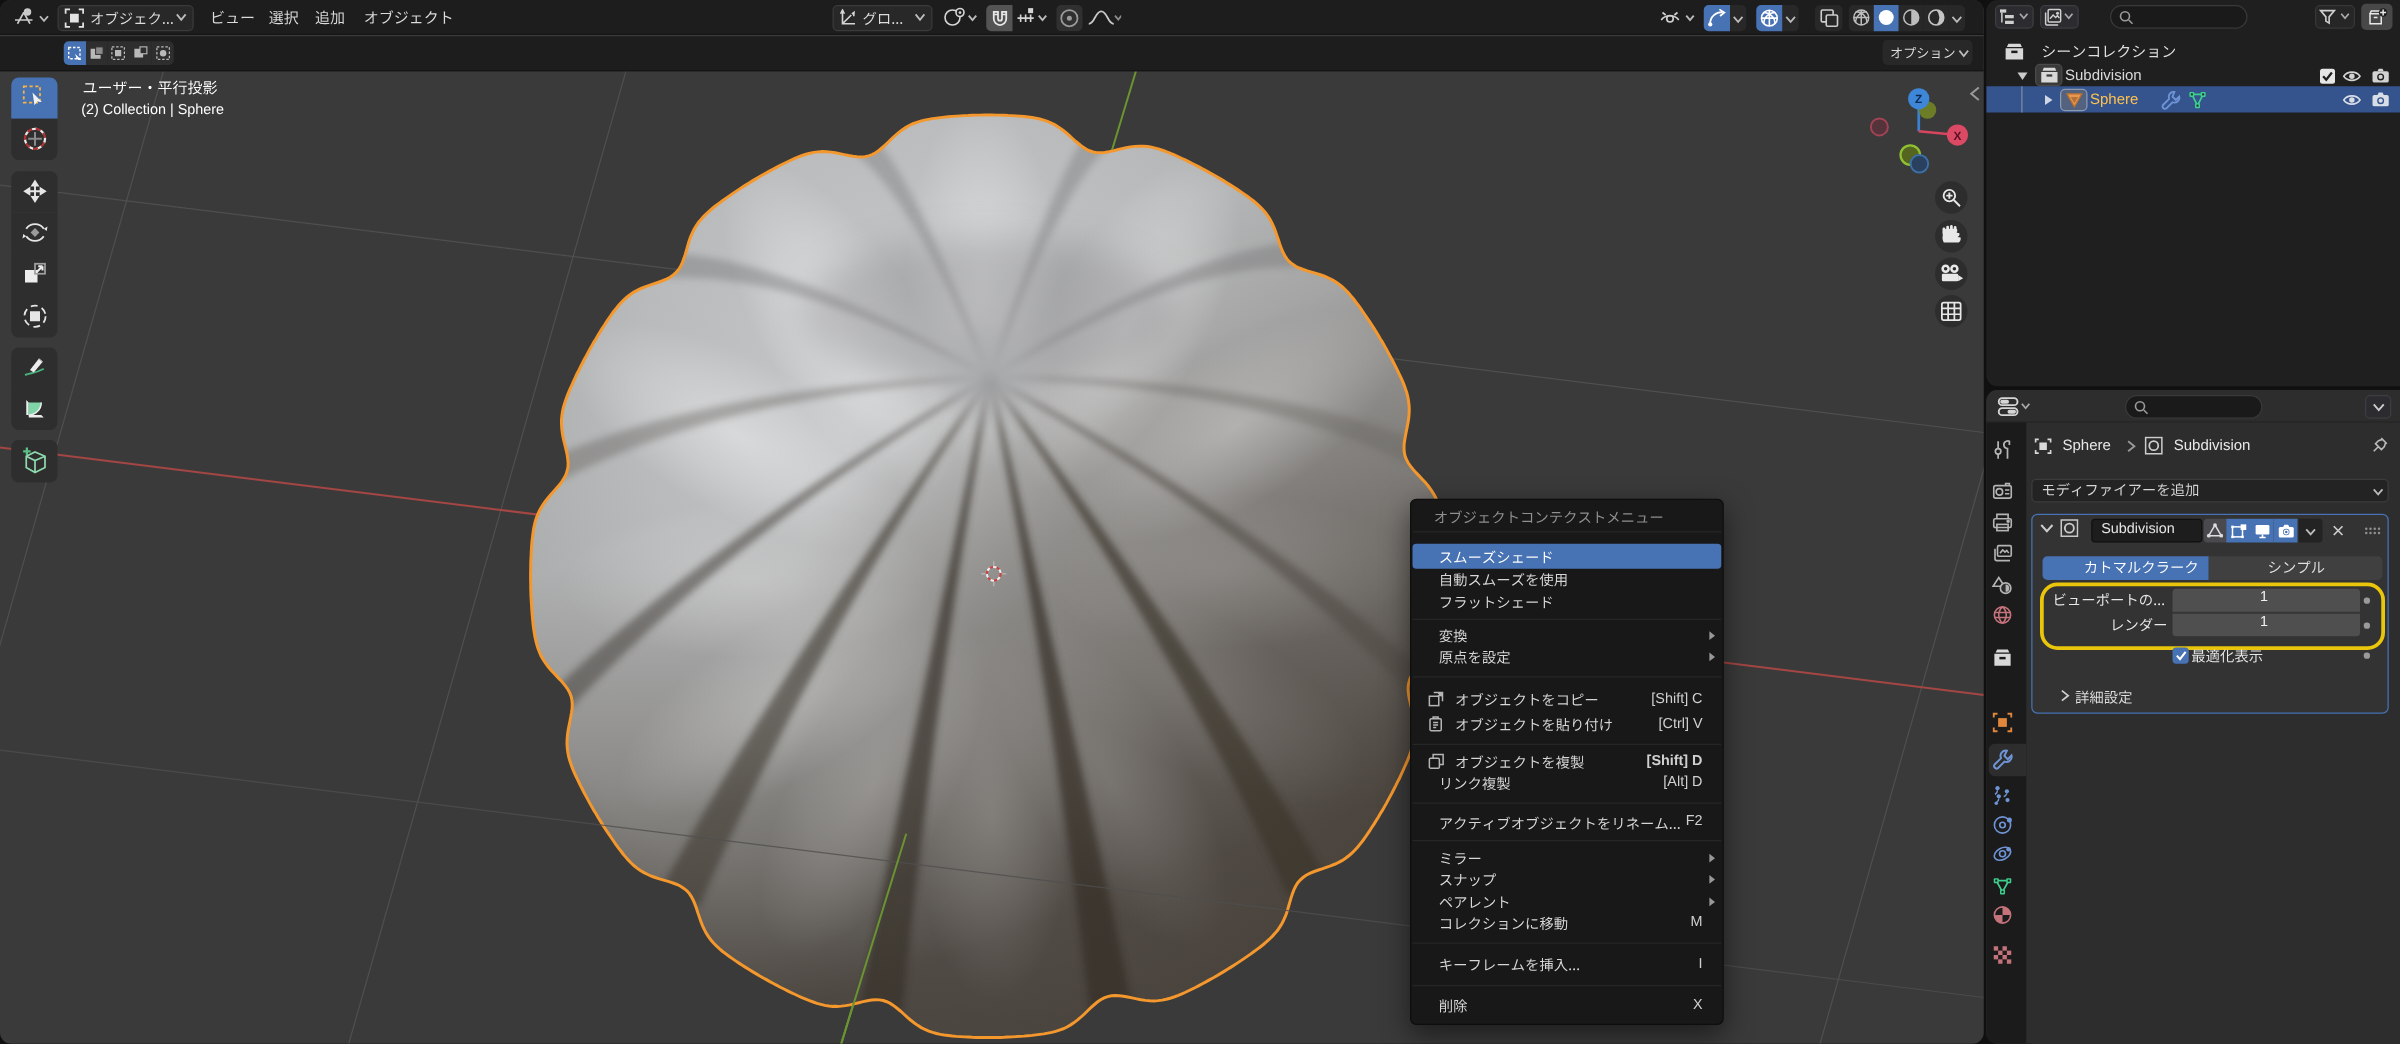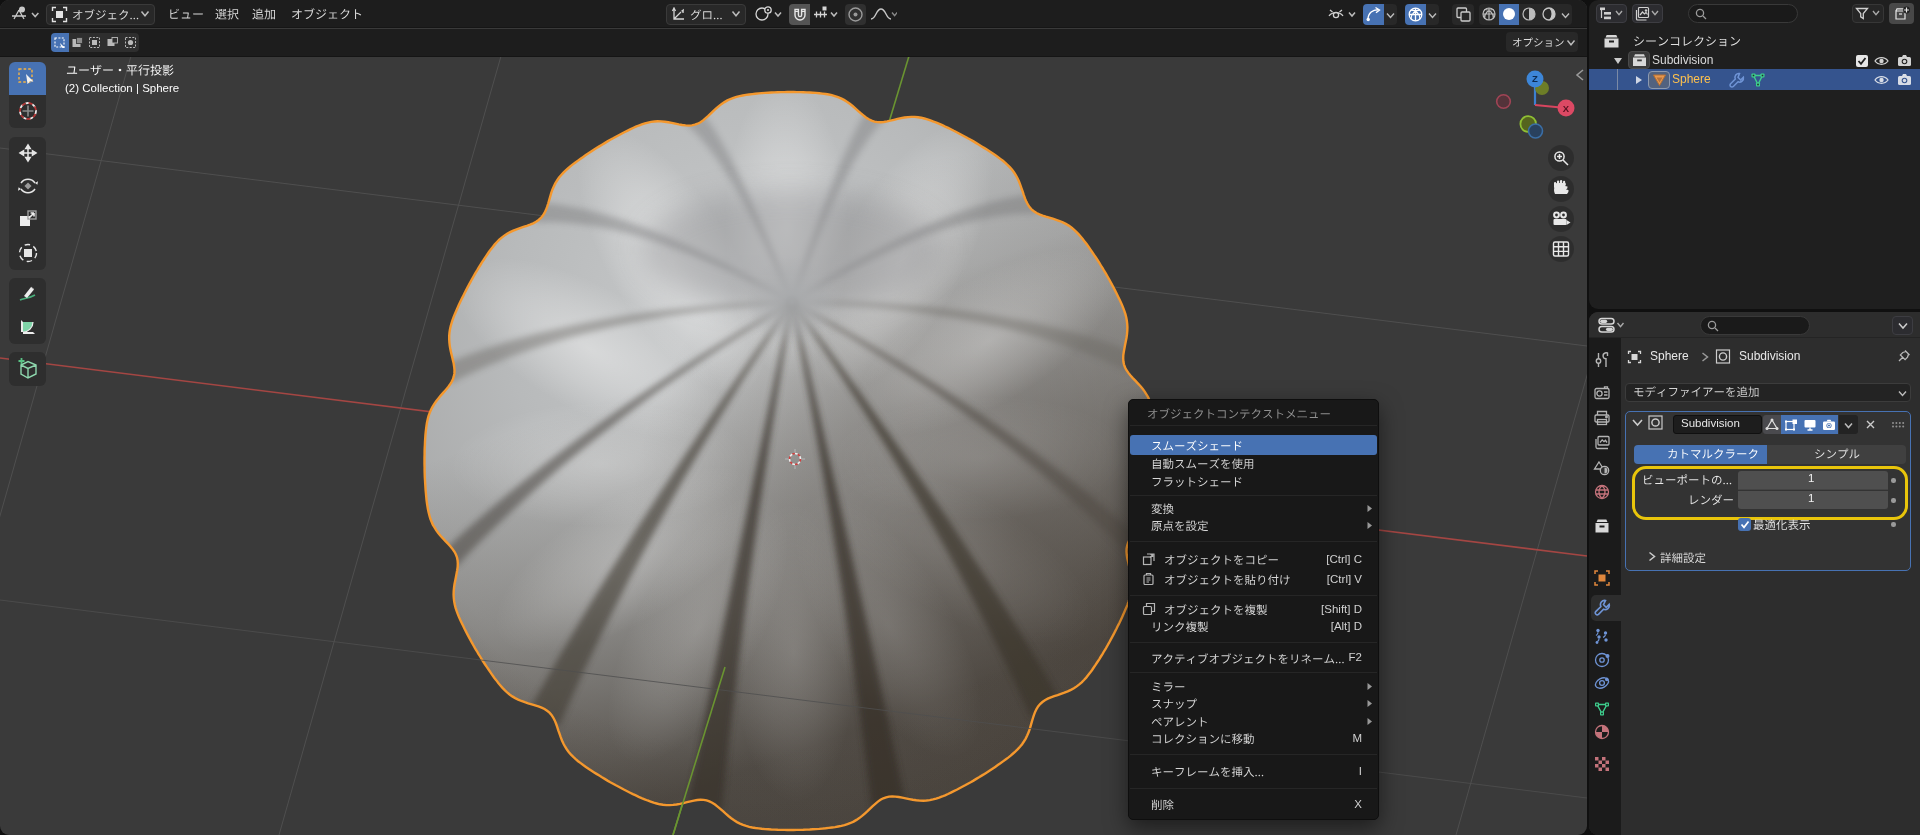--- a/index.html
+++ b/index.html
@@ -630,21 +630,21 @@
           <use href="#u30B8" x="2000"></use>
           <use href="#u30A7" x="3000"></use>
           <use href="#u30AF" x="4000"></use>
           <use href="#u30C8" x="5000"></use>
           <use href="#u3092" x="6000"></use>
           <use href="#u30B3" x="7000"></use>
           <use href="#u30D4" x="8000"></use>
           <use href="#u30FC" x="9000"></use>
         </svg>
       </div>
-      <div style="position:absolute;left:0px;top:152.5px;font-size:11.5px;color:#d0d0d0;font-weight:400;line-height:13.225px;white-space:pre;left:auto;right:16px;text-align:right">[Ctrl] C</div>
+      <div style="position:absolute;left:0px;top:152.5px;font-size:11.5px;color:#d0d0d0;font-weight:400;line-height:13.225px;white-space:pre;left:auto;right:16px;text-align:right">[Shift] C</div>
       <svg class="abs" style="left:13px;top:172px" width="14" height="14" viewBox="0 0 14 14">
 <g stroke="#b5b5b5" stroke-width="1.2" fill="none">
           <rect x="2" y="3" width="9" height="9.5" rx="1"></rect>
           <path d="M4.5 3 v-1.5 h4 v1.5"></path>
           <path d="M4.5 6 h4 M4.5 8 h4 M4.5 10 h2.5"></path>
         </g>
       </svg>
       <div style="position:absolute;left:35px;top:174.325px;line-height:0;position:absolute">
         <svg class="jt" style="width:126.5px;height:11.5px;" viewBox="0 -880 11000 1000" fill="#d7d7d7">
           <use href="#u30AA" x="0"></use>
@@ -674,21 +674,21 @@
           <use href="#u30D6" x="1000"></use>
           <use href="#u30B8" x="2000"></use>
           <use href="#u30A7" x="3000"></use>
           <use href="#u30AF" x="4000"></use>
           <use href="#u30C8" x="5000"></use>
           <use href="#u3092" x="6000"></use>
           <use href="#u8907" x="7000"></use>
           <use href="#u88FD" x="8000"></use>
         </svg>
       </div>
-      <div style="position:absolute;left:0px;top:202.5px;font-size:11.5px;color:#d0d0d0;font-weight:400;line-height:13.225px;white-space:pre;left:auto;right:16px;text-align:left">[Shift] D</div>
+      <div style="position:absolute;left:0px;top:202.5px;font-size:11.5px;color:#d0d0d0;font-weight:700;line-height:13.225px;white-space:pre;left:auto;right:16px;text-align:left">[Shift] D</div>
       <div style="position:absolute;left:22px;top:221.325px;line-height:0;position:absolute">
         <svg class="jt" style="width:57.5px;height:11.5px;" viewBox="0 -880 5000 1000" fill="#d7d7d7">
           <use href="#u30EA" x="0"></use>
           <use href="#u30F3" x="1000"></use>
           <use href="#u30AF" x="2000"></use>
           <use href="#u8907" x="3000"></use>
           <use href="#u88FD" x="4000"></use>
         </svg>
       </div>
       <div style="position:absolute;left:0px;top:219.5px;font-size:11.5px;color:#d0d0d0;font-weight:400;line-height:13.225px;white-space:pre;left:auto;right:16px;text-align:right">[Alt] D</div>

